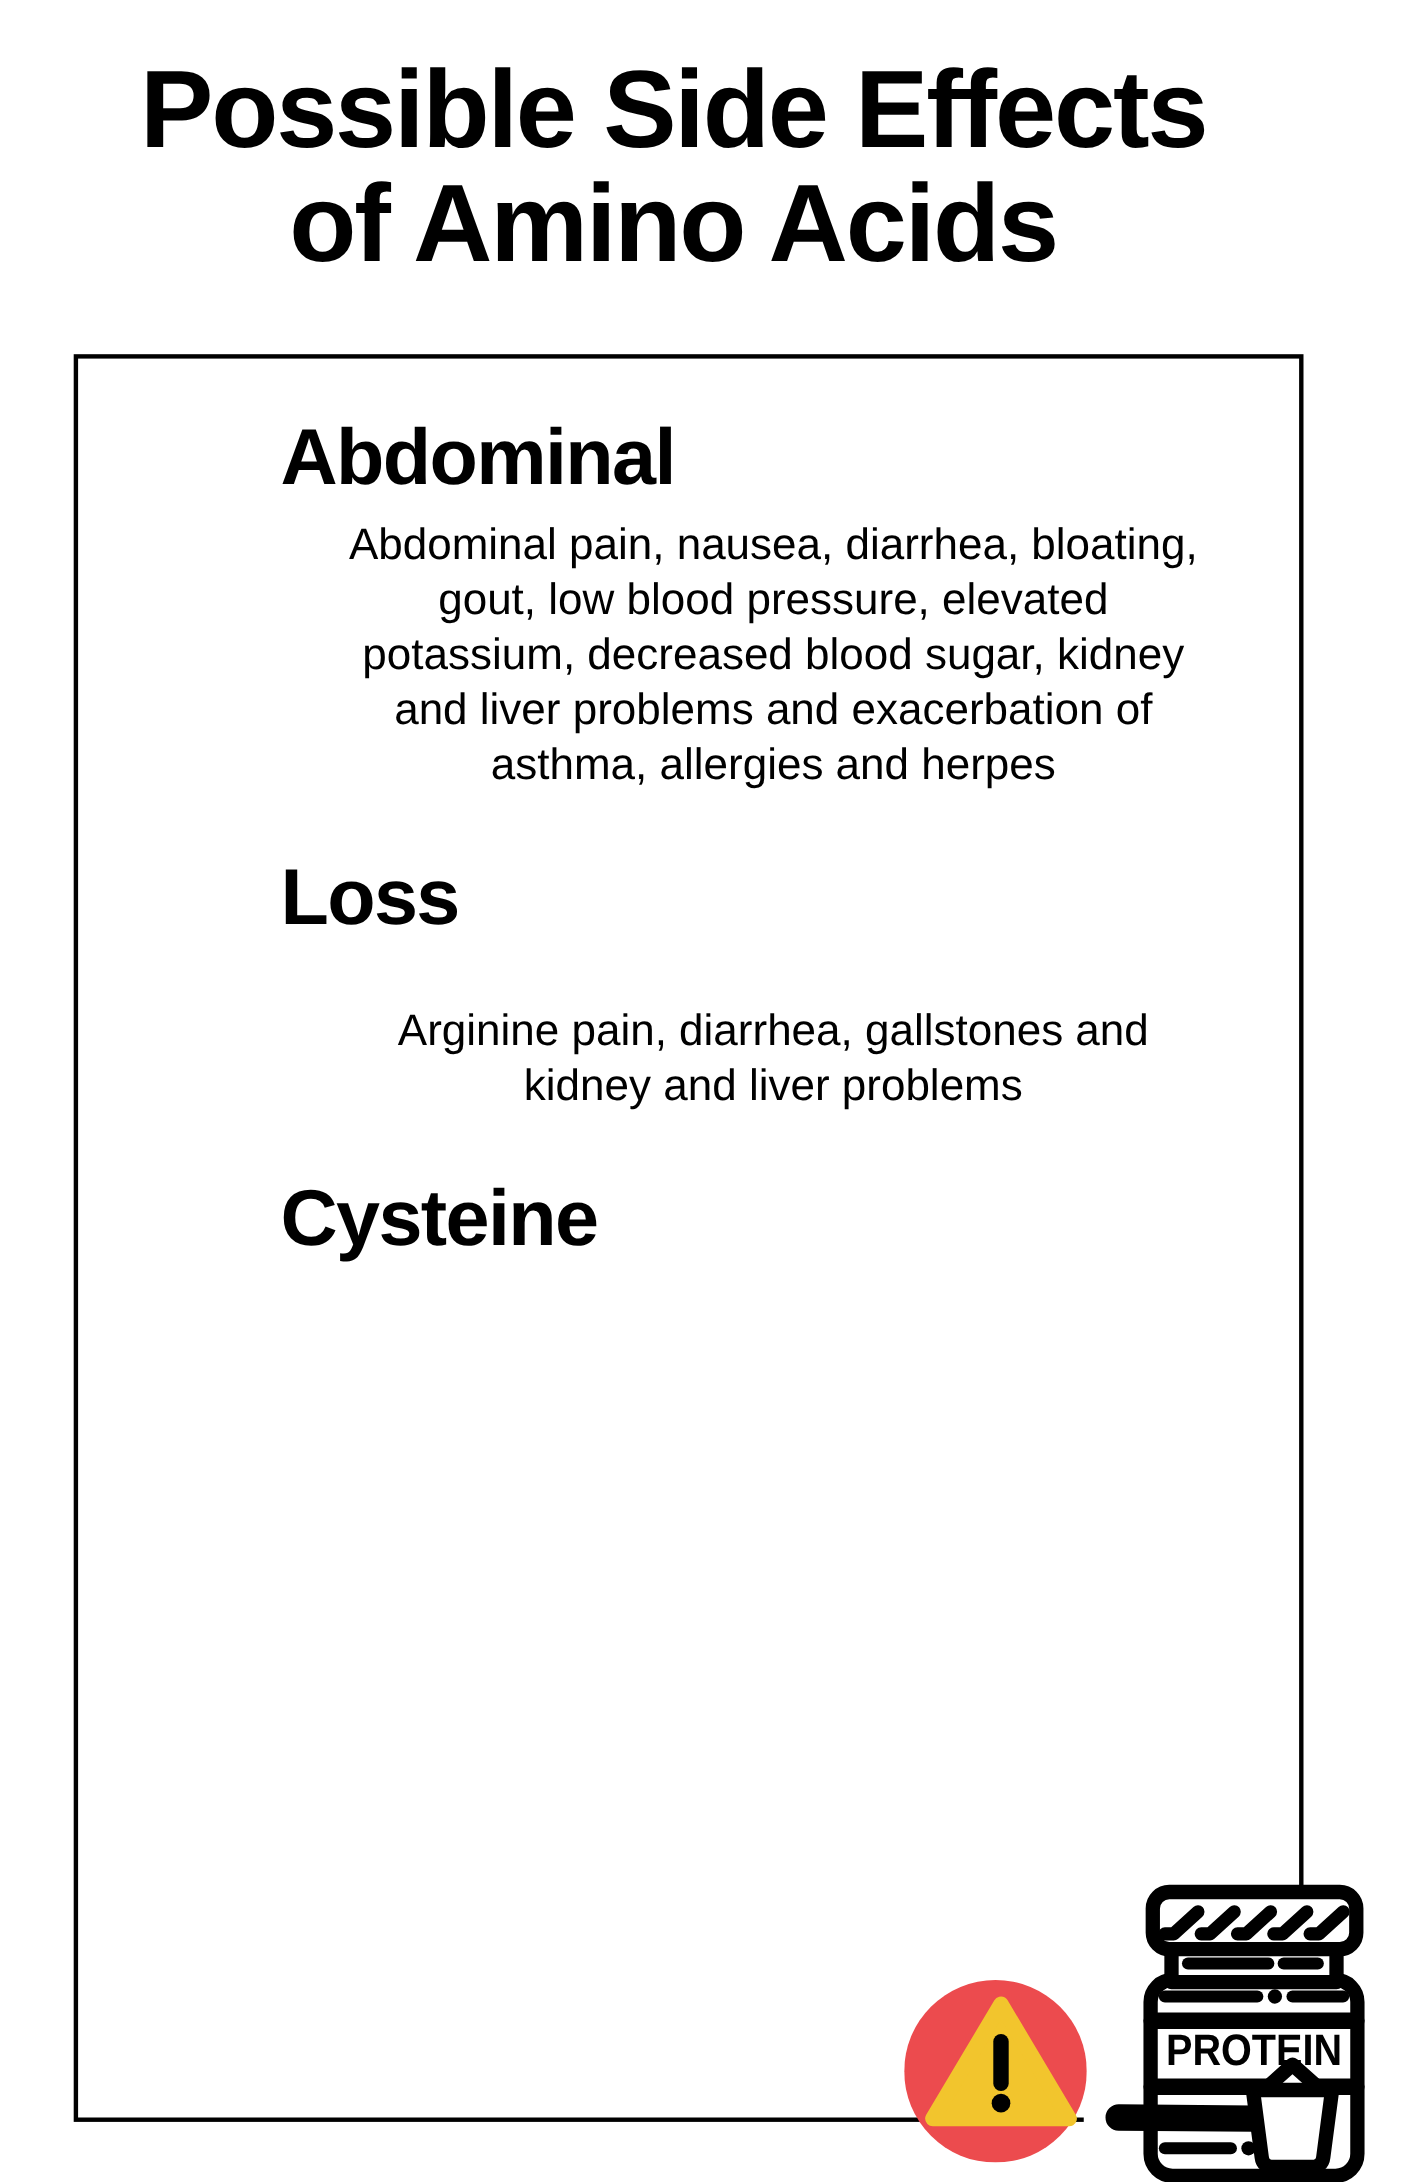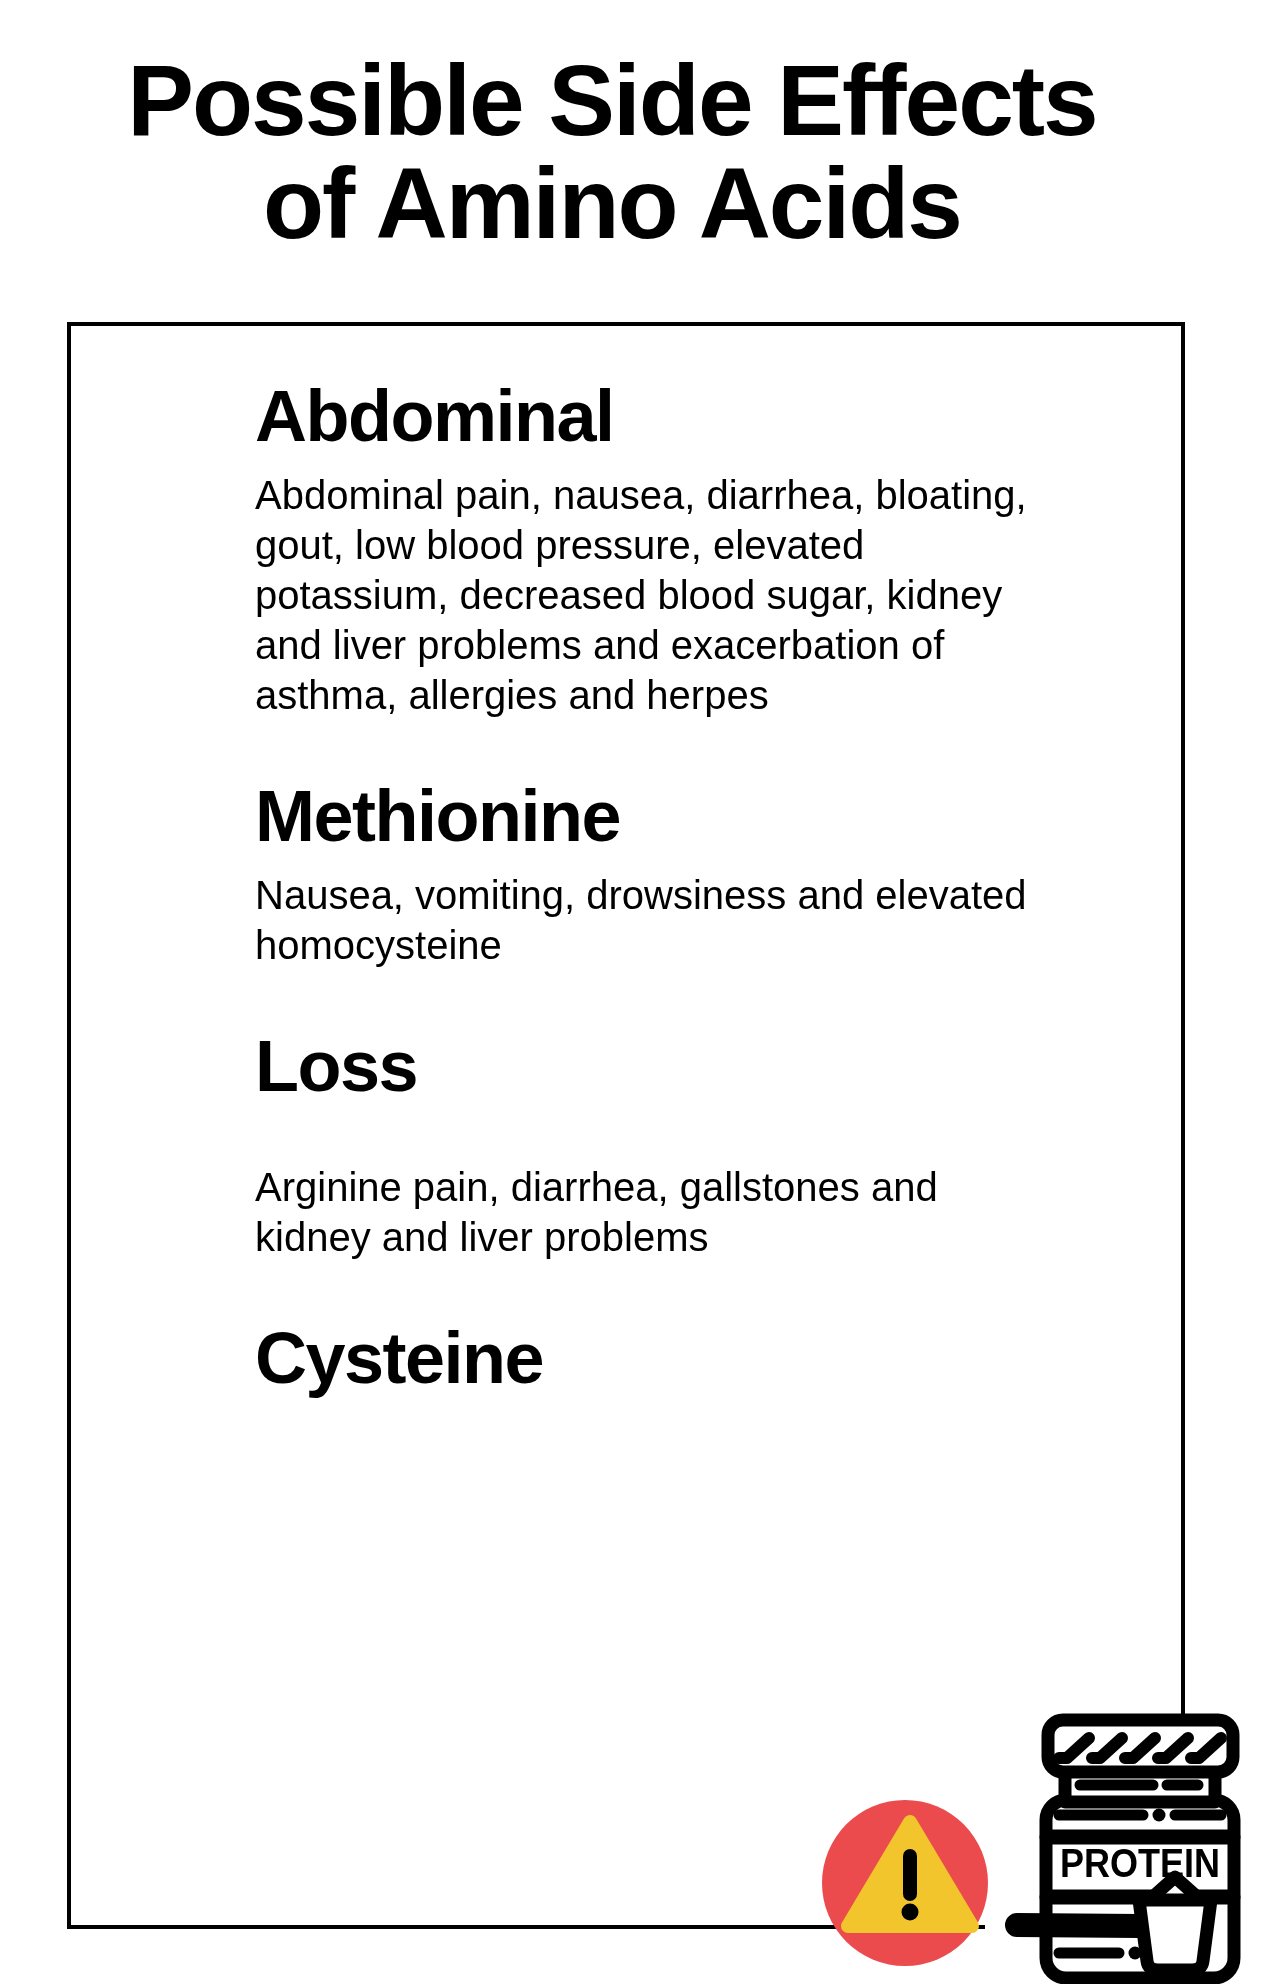--- a/index.html
+++ b/index.html
@@ -40,20 +40,21 @@
     line-height: 80px;
     font-weight: bold;
     letter-spacing: -1.5px;
   }
   .aa-effects {
     margin: 14px 0 0 0;
     font-size: 40px;
     line-height: 50px;
     letter-spacing: 0;
     white-space: pre-line;
+    text-align: center;
   }
   .warning-badge {
     position: absolute;
     left: 822px; top: 1800px;
     width: 166px; height: 166px;
     z-index: 3;
   }
   .protein-jar {
     position: absolute;
     left: 985px; top: 1712px;
@@ -74,25 +75,20 @@
 
       <section class="aa-section">
         <h2 class="aa-heading">Abdominal</h2>
         <p class="aa-effects">Abdominal pain, nausea, diarrhea, bloating,
 gout, low blood pressure, elevated
 potassium, decreased blood sugar, kidney
 and liver problems and exacerbation of
 asthma, allergies and herpes</p>
       </section>
 
-      <section class="aa-section">
-        <h2 class="aa-heading">Methionine</h2>
-        <p class="aa-effects">Nausea, vomiting, drowsiness and elevated
-homocysteine</p>
-      </section>
 
       <section class="aa-section">
         <h2 class="aa-heading">Loss</h2>
       </section>
 
       <section class="aa-section">
         <p class="aa-effects">Arginine pain, diarrhea, gallstones and
 kidney and liver problems</p>
       </section>
 

